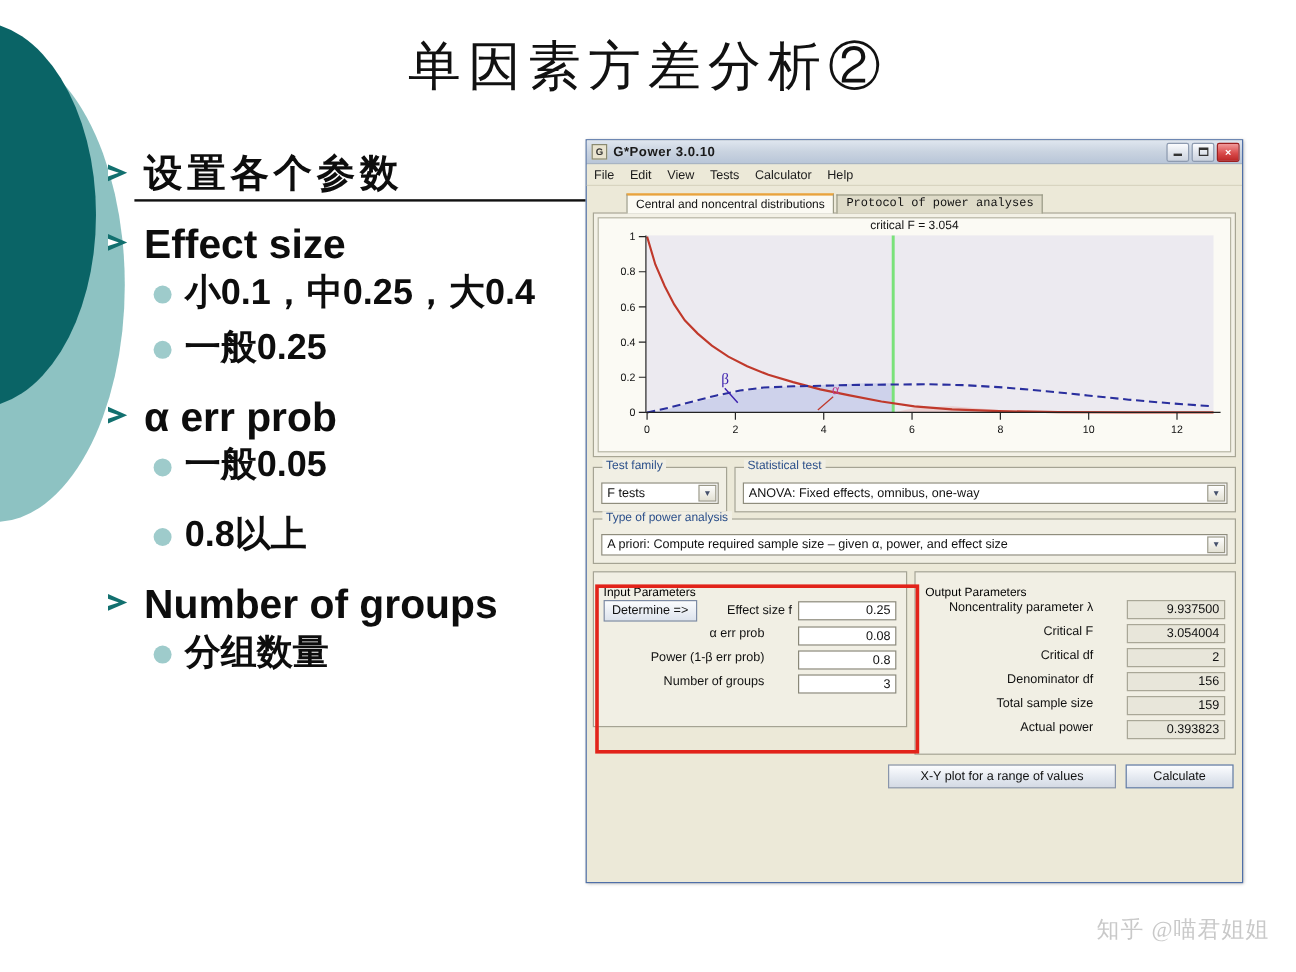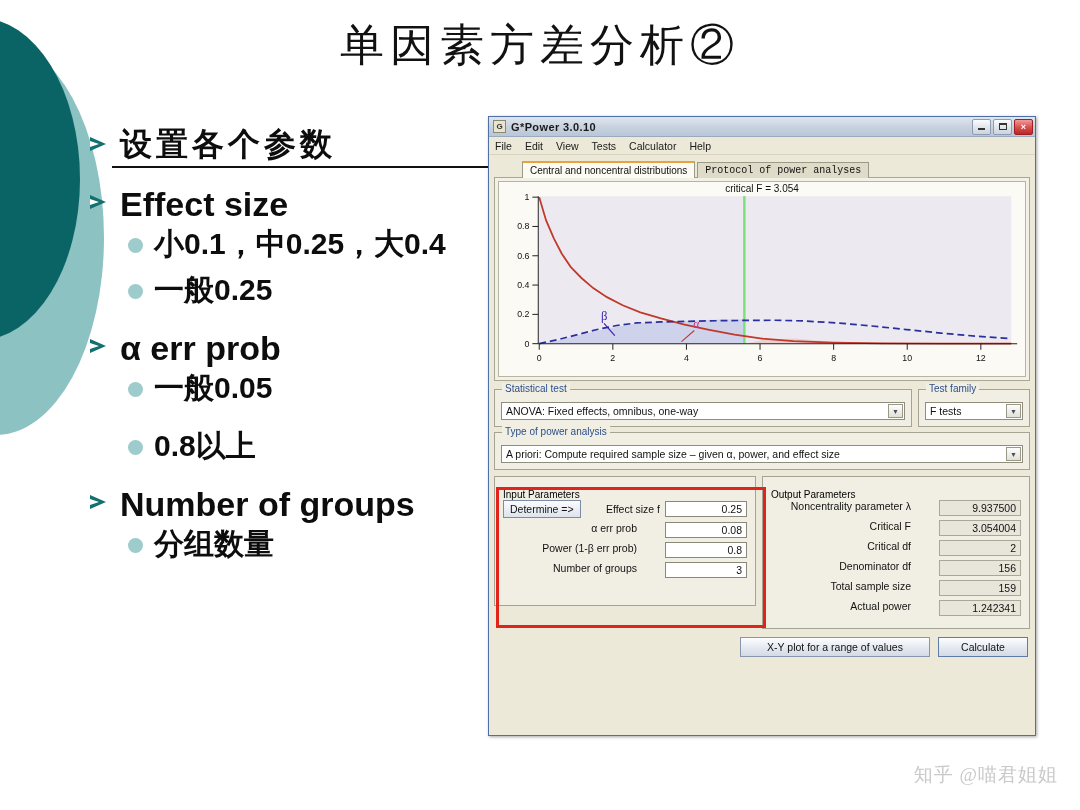--- a/index.html
+++ b/index.html
@@ -15,21 +15,21 @@
     position:absolute; left:-112px; top:40px; width:216px; height:395px;
     border-radius:50%; background:#8dc2c2; z-index:1;
   }
   .circle-dark{
     position:absolute; left:-120px; top:18px; width:200px; height:322px;
     border-radius:50%; background:#0a6466; z-index:2;
   }
 
   
   .slide-title{
-    position:absolute; left:0; top:16px; width:1080px; text-align:center;
+    position:absolute; left:0; top:26px; width:1080px; text-align:center;
     font-family:Liberation Mono, monospace;
     font-size:44px; font-weight:400; color:#111; letter-spacing:6px;
     z-index:5; white-space:nowrap;
   }
 
   
   .bullets{ position:absolute; left:86px; top:126px; width:400px; z-index:6; }
 
   .lvl1{ position:relative; padding-left:34px; margin-bottom:2px; }
   .lvl1 .txt{ font-size:34px; font-weight:700; color:#0d0d0d; line-height:1.18; letter-spacing:0px;}
@@ -330,31 +330,31 @@
           <text x="104" y="137" font-family="Liberation Serif, serif" font-size="13" fill="#3b1fae">β</text>
           <line x1="107" y1="140" x2="118" y2="152" stroke="#3b1fae" stroke-width="1.2"></line>
           <text x="198" y="145" font-family="Liberation Serif, serif" font-size="12" fill="#c0398a">α</text>
           <line x1="199" y1="147" x2="186" y2="158" stroke="#c0392b" stroke-width="1.1"></line>
         </svg>
         <div style="position:absolute; left:0; top:1px; width:100%; text-align:center; font-size:10px; color:#111;">critical F = 3.054</div>
       </div>
     </div>
 
     <div style="display:flex; gap:6px; margin-top:8px;">
+      <div class="group" style="flex:0 0 112px; margin-top:0;">
+        <span class="legend">Test family</span>
+        <div class="combo">
+          <span>F tests</span>
+          <span class="arrowbtn">▼</span>
+        </div>
+      </div>
       <div class="group" style="flex:1; margin-top:0;">
         <span class="legend">Statistical test</span>
         <div class="combo">
           <span>ANOVA: Fixed effects, omnibus, one-way</span>
-          <span class="arrowbtn">▼</span>
-        </div>
-      </div>
-      <div class="group" style="flex:0 0 112px; margin-top:0;">
-        <span class="legend">Test family</span>
-        <div class="combo">
-          <span>F tests</span>
           <span class="arrowbtn">▼</span>
         </div>
       </div>
     </div>
 
     <div class="group">
       <span class="legend">Type of power analysis</span>
       <div class="combo">
         <span>A priori: Compute required sample size – given α, power, and effect size</span>
         <span class="arrowbtn">▼</span>
@@ -408,21 +408,21 @@
         <div class="fieldrow">
           <span class="flabel">Denominator df</span>
           <span class="fbox ro">156</span>
         </div>
         <div class="fieldrow">
           <span class="flabel">Total sample size</span>
           <span class="fbox ro">159</span>
         </div>
         <div class="fieldrow">
           <span class="flabel">Actual power</span>
-          <span class="fbox ro">1.242341</span>
+          <span class="fbox ro">0.393823</span>
         </div>
       </div>
     </div>
 
     <div class="bottombar">
       <span class="btn wide">X-Y plot for a range of values</span>
       <span class="btn calc">Calculate</span>
     </div>
 
   </div>

